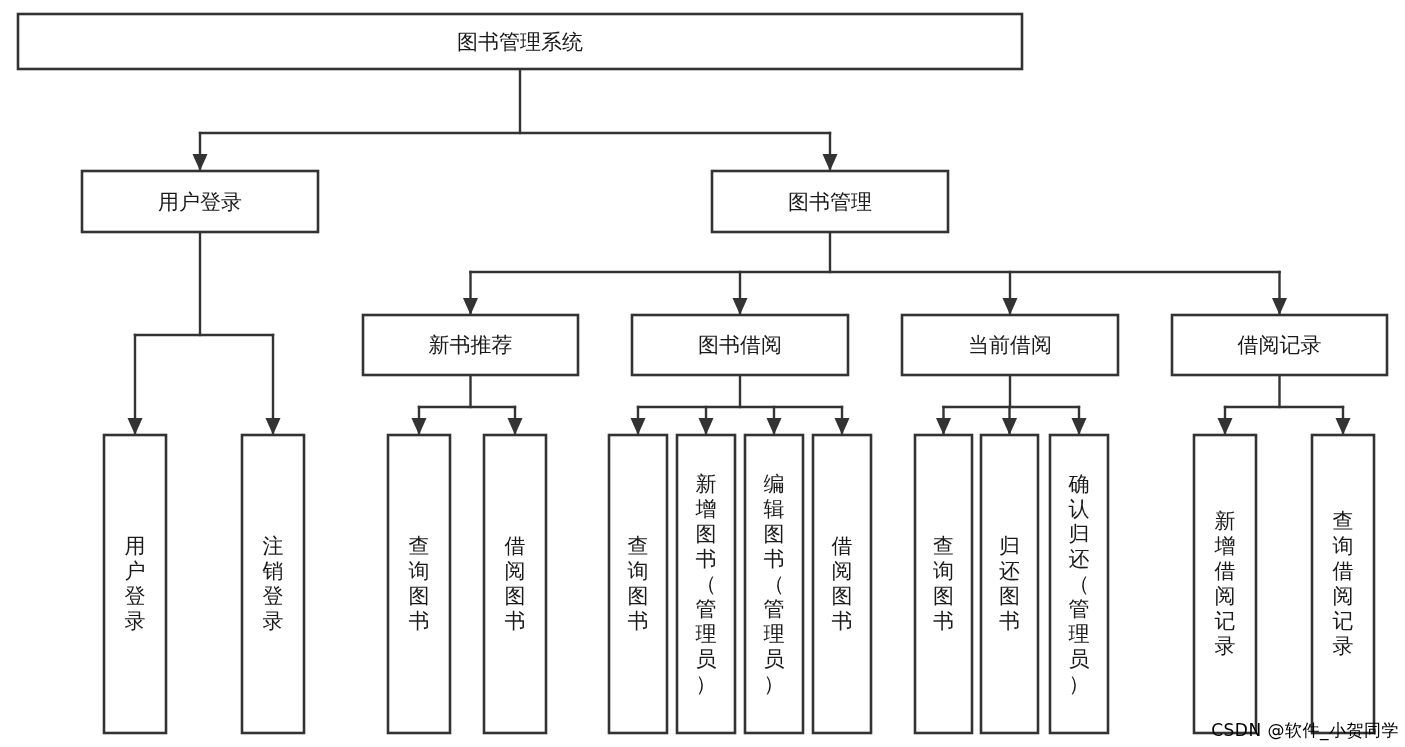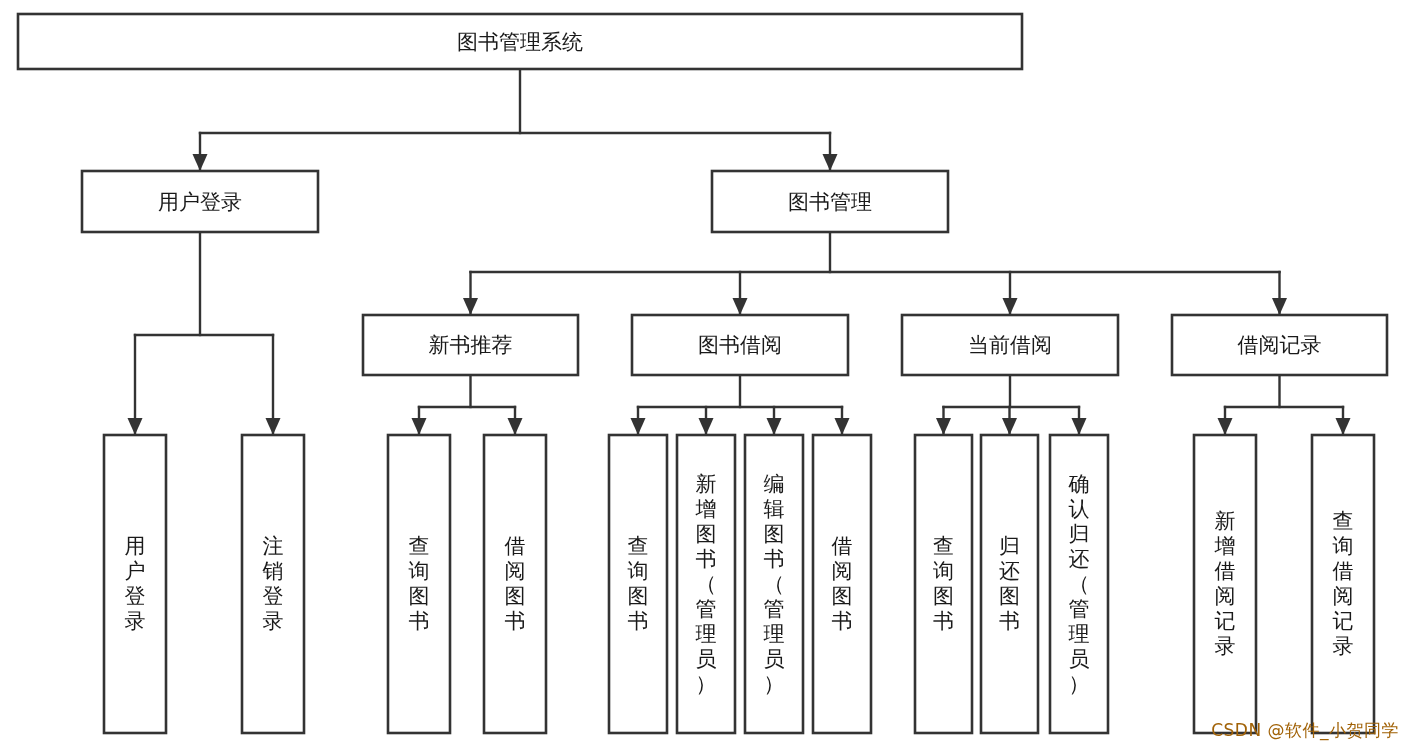--- a/index.html
+++ b/index.html
@@ -56,21 +56,21 @@
     fill: #1a1a1a;
     text-anchor: middle;
     white-space: pre;
   }
   .watermark-text {
     position: absolute;
     right: 6px;
     bottom: 5px;
     font-family: "DejaVu Sans", "Liberation Sans", sans-serif;
     font-size: 17px;
-    color: #a16207;
+    color: #000000;
     letter-spacing: 0.5px;
     user-select: none;
     pointer-events: none;
     white-space: nowrap;
   }
 </style>
 </head>
 <body>
 
 <div id="diagram-root">

